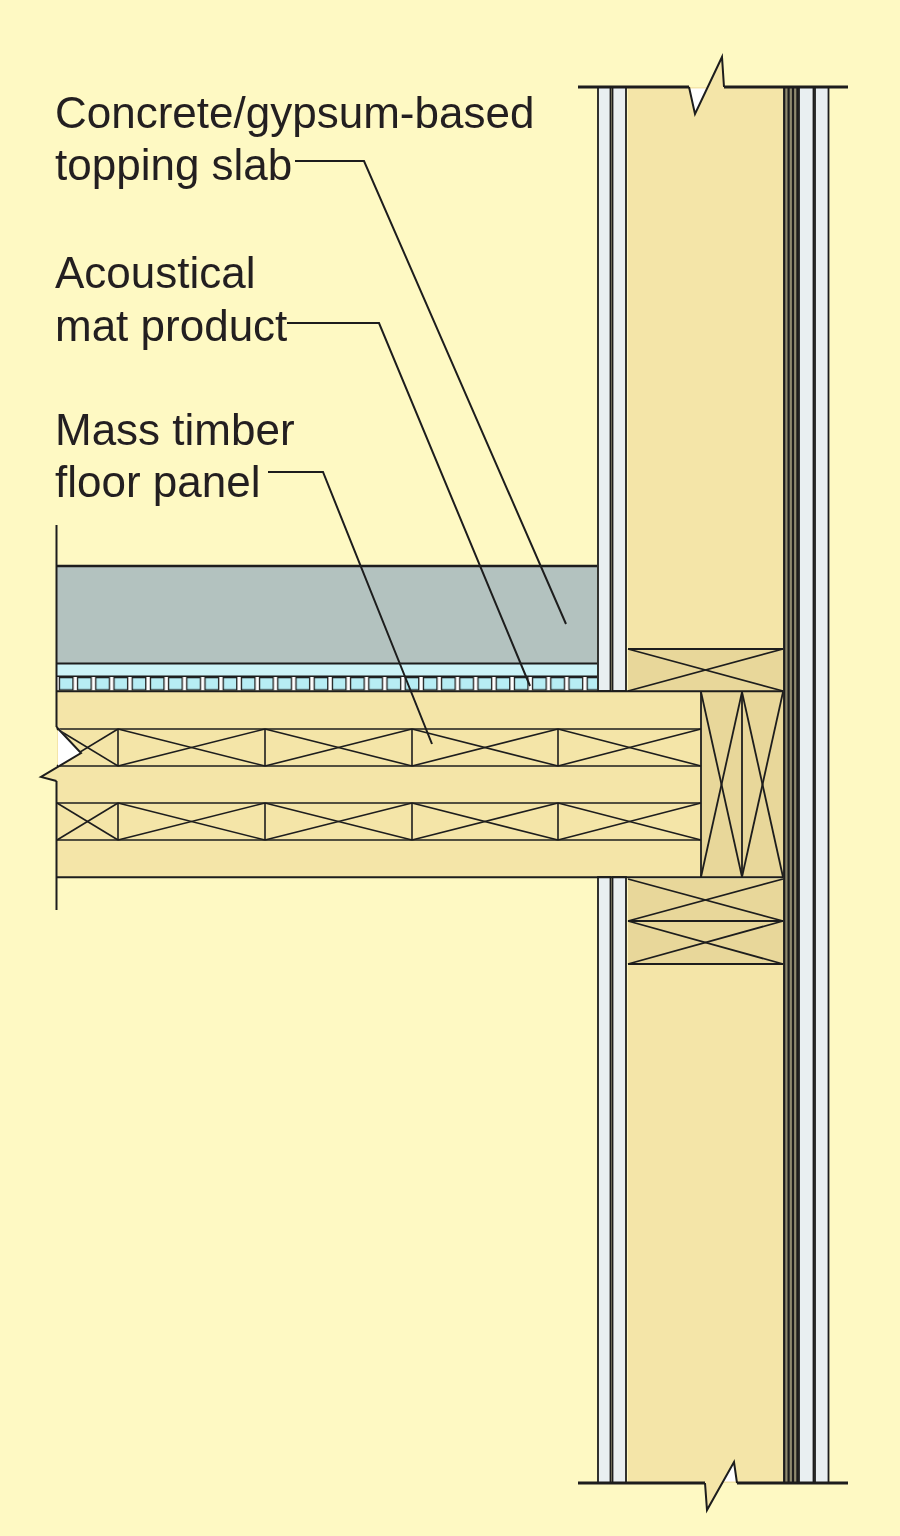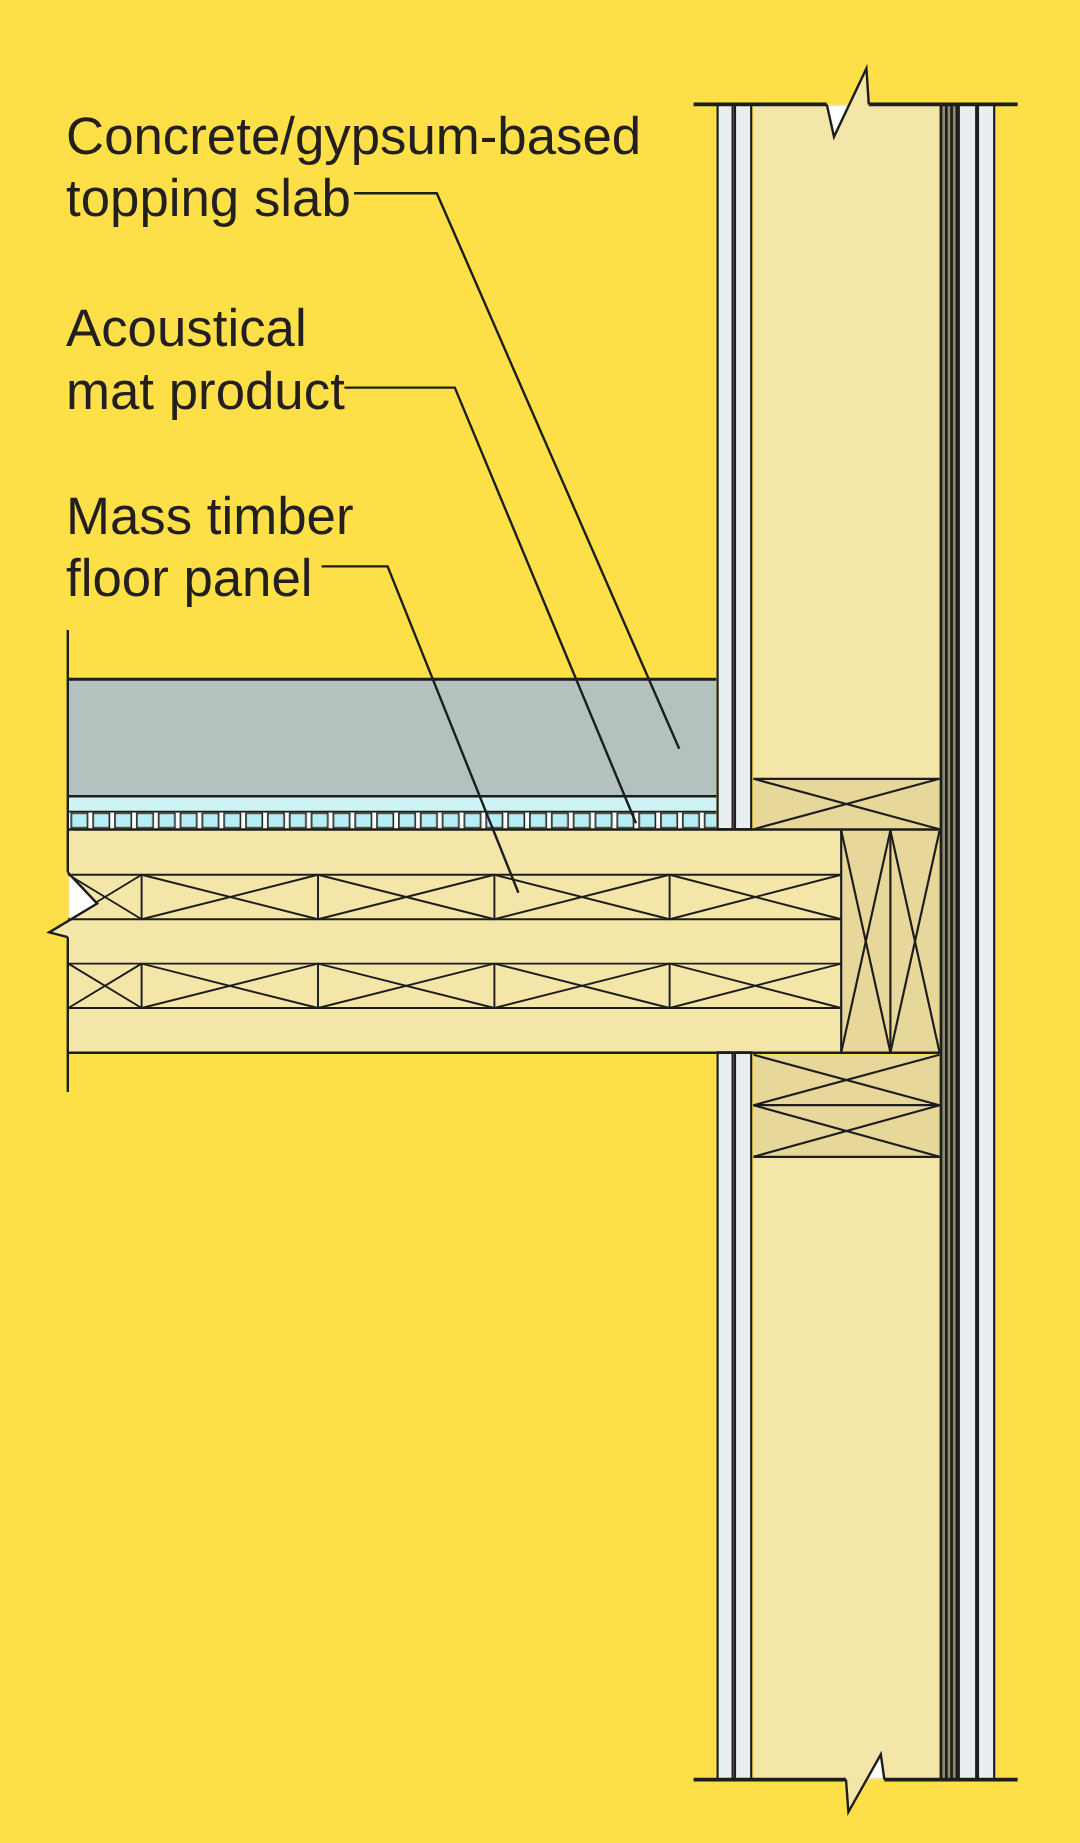--- a/index.html
+++ b/index.html
@@ -1,16 +1,16 @@
 <!DOCTYPE html>
 <html><head>
 <meta charset="utf-8">
 <style>
   html,body{margin:0;padding:0;background:#ffffff;}
-  .stage{position:relative;width:900px;height:1536px;background:#fde047;overflow:hidden;}
+  .stage{position:relative;width:900px;height:1536px;background:#fef9c3;overflow:hidden;}
   svg{display:block;}
   .lbl{font-family:"Liberation Sans", sans-serif;font-size:44px;fill:#231f20;}
   .ln{stroke:#1d1d1d;fill:none;}
   .fill-timber{fill:#f4e5a8;}
   .fill-plate{fill:#e8d79a;}
   .fill-slab{fill:#b3c2bf;}
   .fill-mattop{fill:#cdf3f7;}
   .fill-gyp{fill:#e9eff1;}
   .fill-sheath{fill:#8f8a6f;}
 </style>

